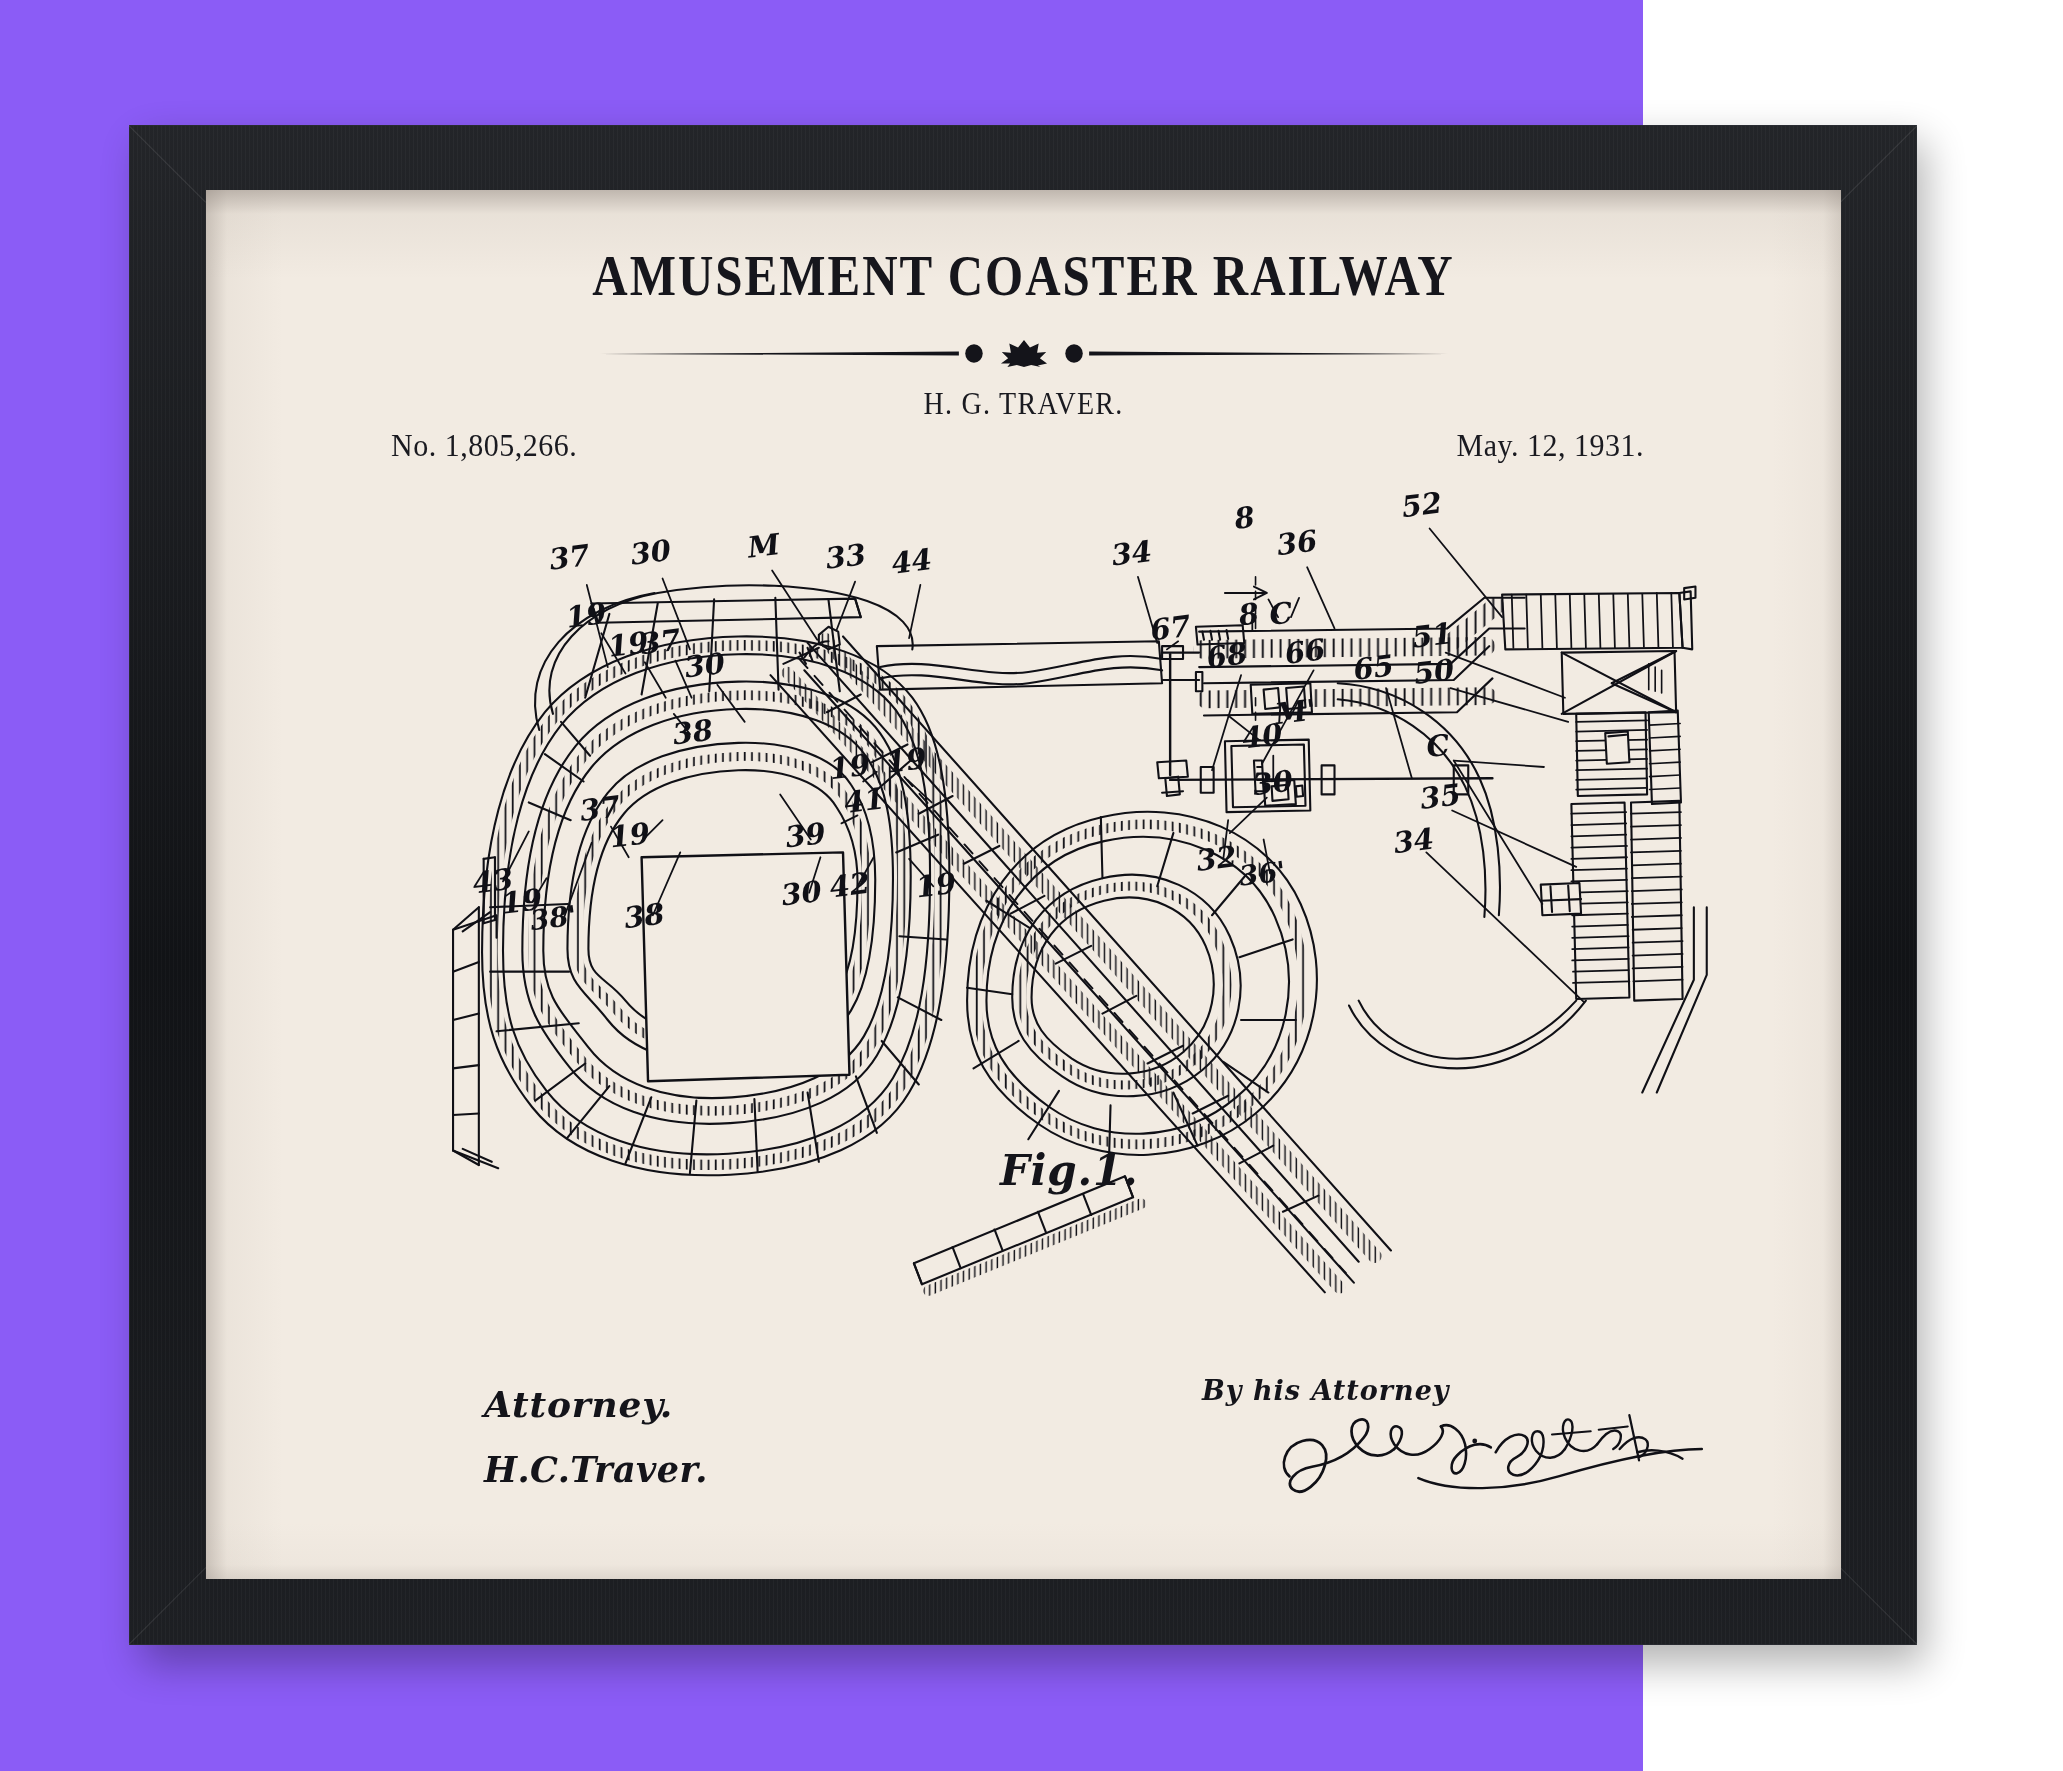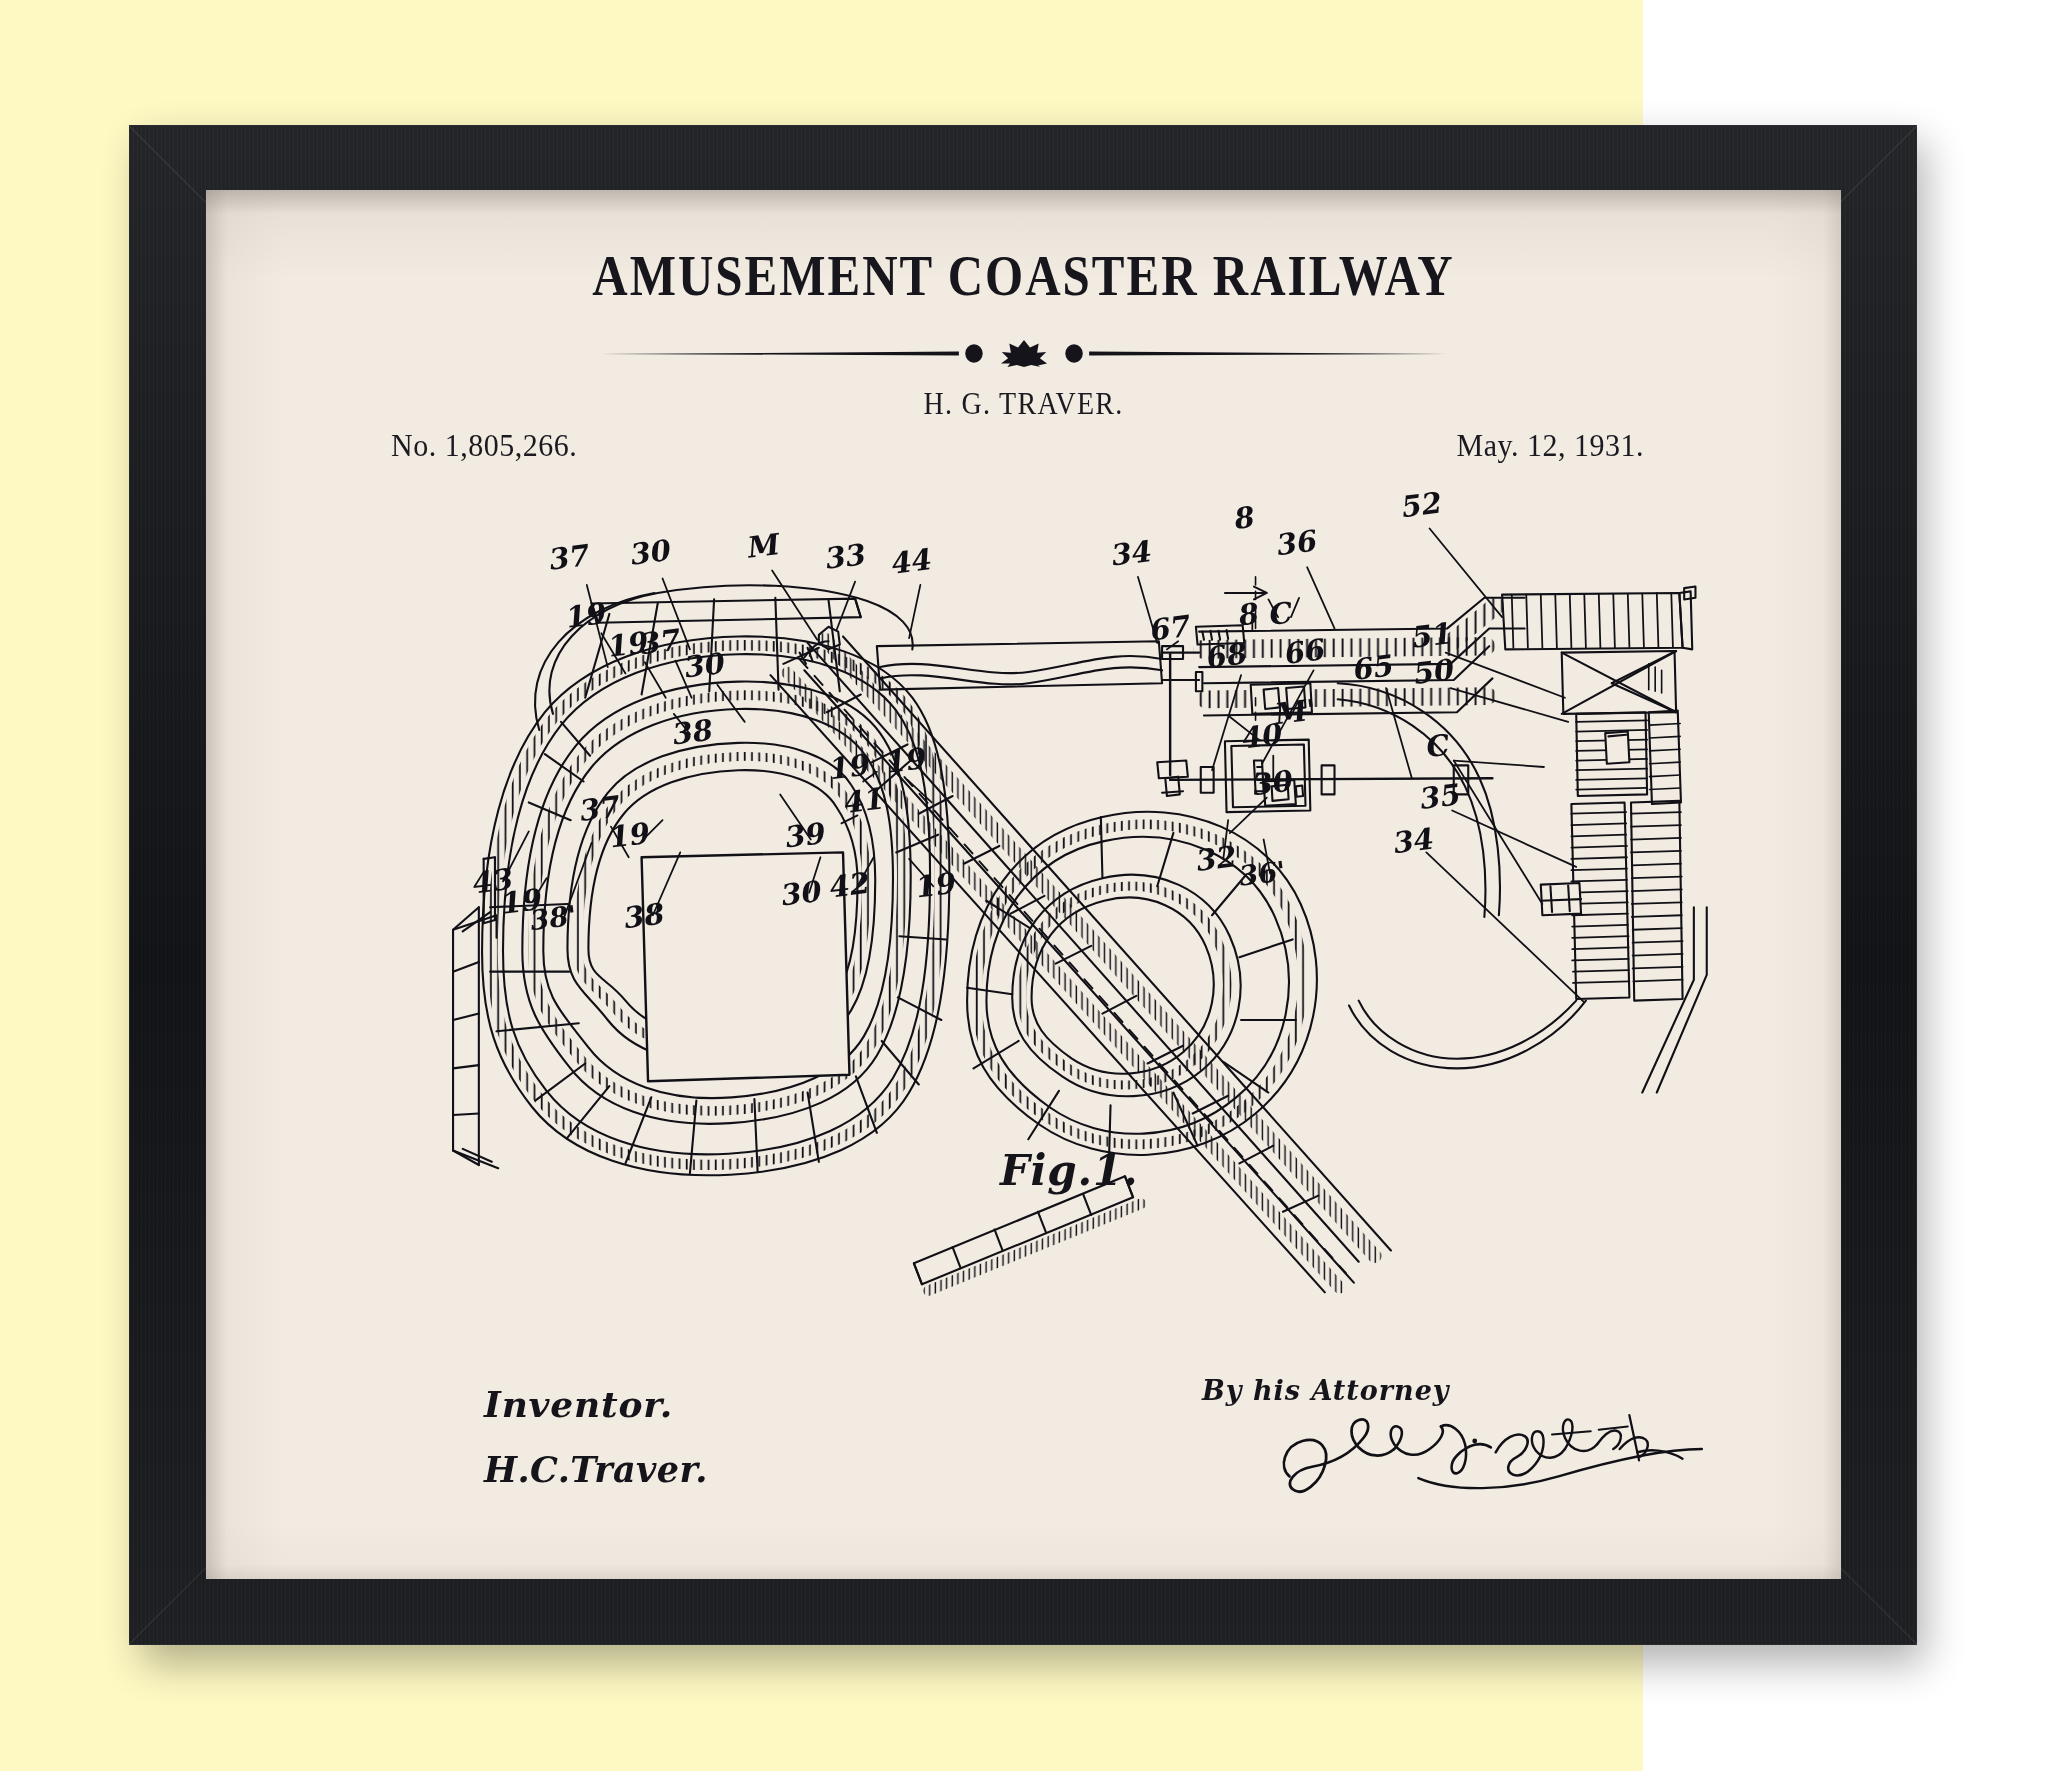--- a/index.html
+++ b/index.html
@@ -1,20 +1,20 @@
 <!DOCTYPE html>
 <html style="font-size:13px"><head>
 <meta charset="utf-8">
 <title>Patent Print</title>
 <style>
   * { box-sizing: border-box; margin:0; padding:0; }
   html,body { width:2064px; height:1771px; background:#ffffff; overflow:hidden; }
   body { font-family:"Liberation Serif", serif; }
 
-  #poster { position:absolute; left:0; top:0; width:1643px; height:1771px; background:#fef9c3; }
+  #poster { position:absolute; left:0; top:0; width:1643px; height:1771px; background:#8b5cf6; }
 
   
   #frame-shadow{
     position:absolute; left:142px; top:142px; width:1783px; height:1522px;
     background:#000; opacity:.30; filter:blur(21px); border-radius:3.2px;
   }
   #frame{
     position:absolute; left:129px; top:125px; width:1788px; height:1520px;
     background:#16181c;
     background-image:
@@ -451,21 +451,21 @@
               <text class="ref" x="393" y="565" font-size="36" text-anchor="middle" transform="rotate(-7 393 565)">19</text>
               <text class="ref" x="432" y="585" font-size="34" text-anchor="middle" transform="rotate(-7 432 585)">38'</text>
               <text class="ref" x="545" y="583" font-size="36" text-anchor="middle" transform="rotate(-7 545 583)">38</text>
             </g>
         </svg>
       </div>
 
       <div id="figlabel">Fig.1.</div>
 
       <div class="sig-block" id="inv">
-        <div class="l1">Inventor.</div>
+        <div class="l1">Attorney.</div>
         <div class="l2">H.C.Traver.</div>
       </div>
 
       <div class="sig-block" id="atty">
         <div class="byline">By his Attorney</div>
         <svg width="451" height="121" viewBox="0 0 560 150">
           <g fill="none" stroke="#101016" stroke-linecap="round" stroke-linejoin="round">
             <path d="M18 96 C4 84 12 58 34 52 C56 46 68 62 62 82 C56 104 34 122 22 112
                      C12 104 24 88 46 84 C74 79 96 66 110 48 C120 35 116 22 104 26
                      C92 30 92 48 104 60 C116 72 134 74 148 62" stroke-width="3.4"></path>

